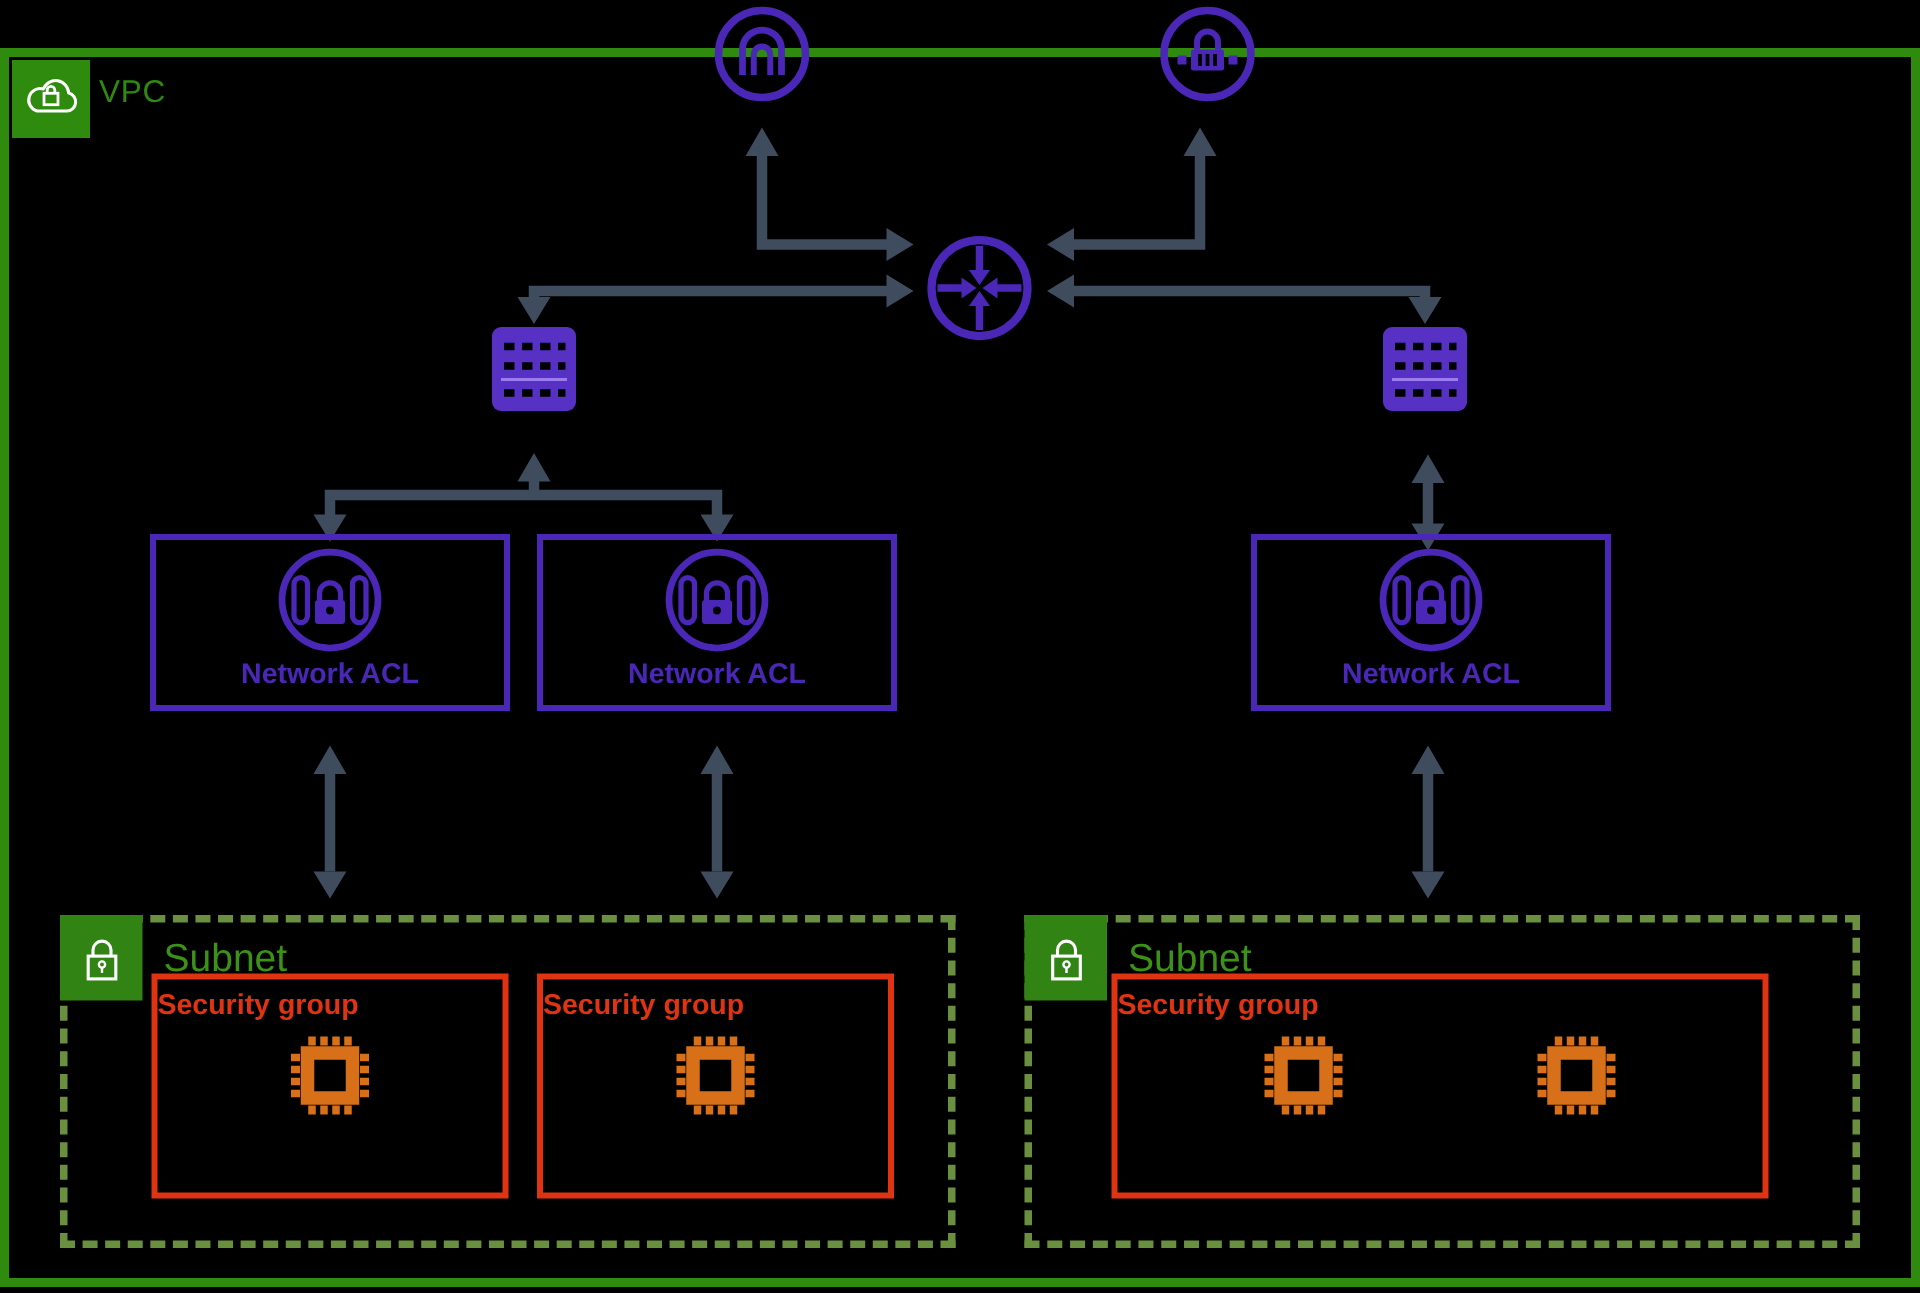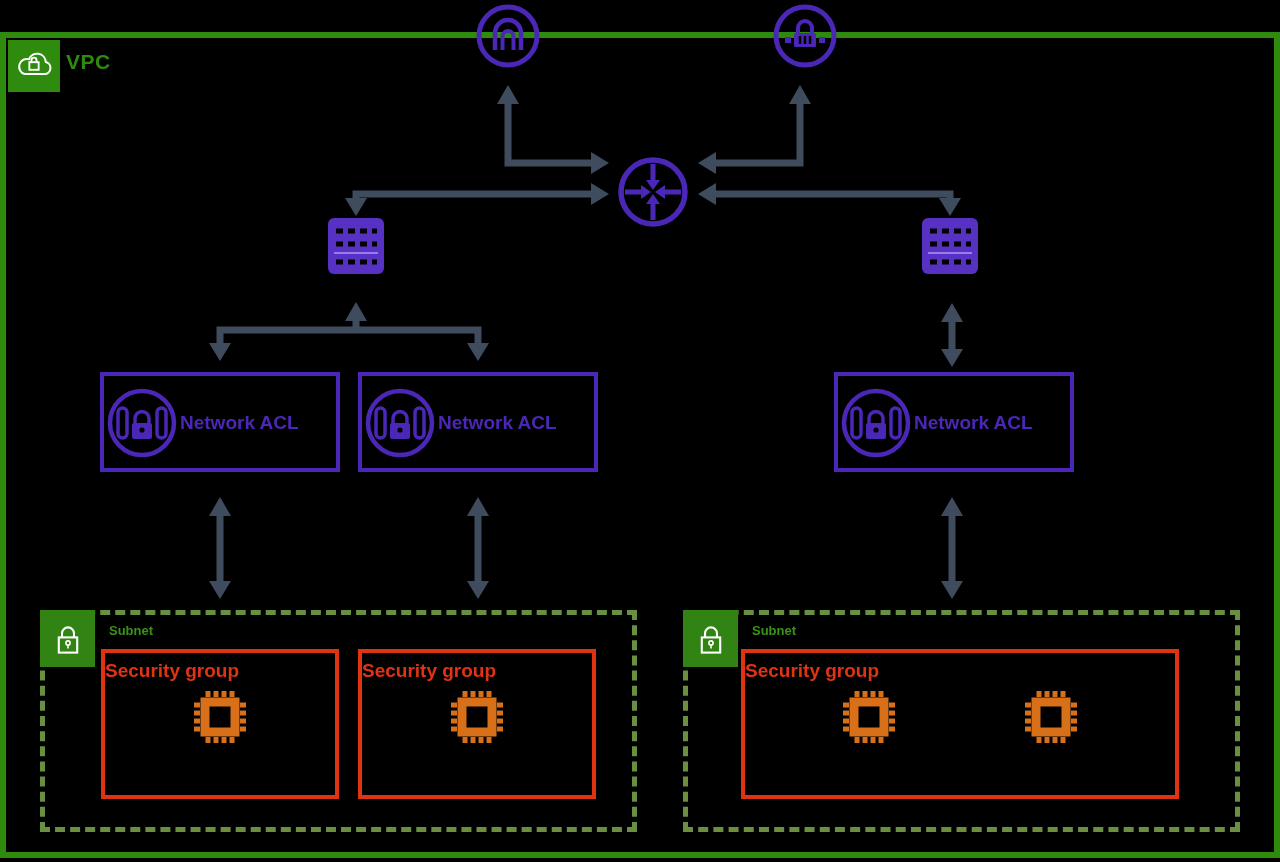--- a/index.html
+++ b/index.html
@@ -10,55 +10,55 @@
   
   .vpc-border{
     position:absolute;left:0;top:32px;width:1268px;height:814px;
     border:6px solid var(--vpc-green,#2E8B0E);
   }
   .vpc-tag-square{
     position:absolute;left:8px;top:40px;width:52px;height:52px;
     background:var(--vpc-green,#2E8B0E);display:flex;align-items:center;justify-content:center;
   }
   .vpc-label{
-    position:absolute;left:66px;top:50px;font-size:21px;font-weight:bold;
+    position:absolute;left:66px;top:50px;font-size:21px;font-weight:normal;
     color:var(--vpc-green,#2E8B0E);letter-spacing:.5px;
   }
   
   .abs{position:absolute;}
   
   .st-p{stroke:var(--purple,#4B27B8);fill:none;}
   .f-p{fill:var(--purple,#4B27B8);}
   .f-pf{fill:var(--purple-fill,#5731C4);}
   .st-w{stroke:#fff;fill:none;}
   .st-o{stroke:var(--orange,#D8701A);fill:none;}
   .st-a{stroke:var(--arrow,#3E4C5E);fill:none;}
   .f-a{fill:var(--arrow,#3E4C5E);}
   .st-dark{stroke:var(--bg,#000);}
   
   .nacl{
-    position:absolute;top:372px;width:240px;height:100px;box-sizing:border-box;
+    position:absolute;top:356px;width:240px;height:118px;box-sizing:border-box;
     border:4px solid var(--purple,#4B27B8);
-    display:flex;flex-direction:row;align-items:center;
+    display:flex;flex-direction:column;align-items:center;
   }
   .nacl-label{
     color:var(--purple,#4B27B8);font-size:19px;font-weight:bold;margin-top:1px;
   }
   
   .subnet{
     position:absolute;top:610px;height:222px;box-sizing:border-box;
     border:5px dashed var(--subnet-green,#6A8F3F);
   }
   .subnet-lock-square{
     position:absolute;left:-5px;top:-5px;width:55px;height:57px;
     background:var(--square-green,#318413);
     display:flex;align-items:center;justify-content:center;
   }
   .subnet-label{
-    position:absolute;left:64px;top:8px;font-size:13px;font-weight:bold;
+    position:absolute;left:64px;top:8px;font-size:26px;font-weight:normal;
     color:var(--label-green,#3B9217);
   }
   
   .sg{
     position:absolute;top:34px;height:150px;box-sizing:border-box;
     border:4px solid var(--red,#DF3312);
   }
   .sg-label{
     color:var(--red,#DF3312);font-size:19px;font-weight:bold;margin-top:7px;
   }

